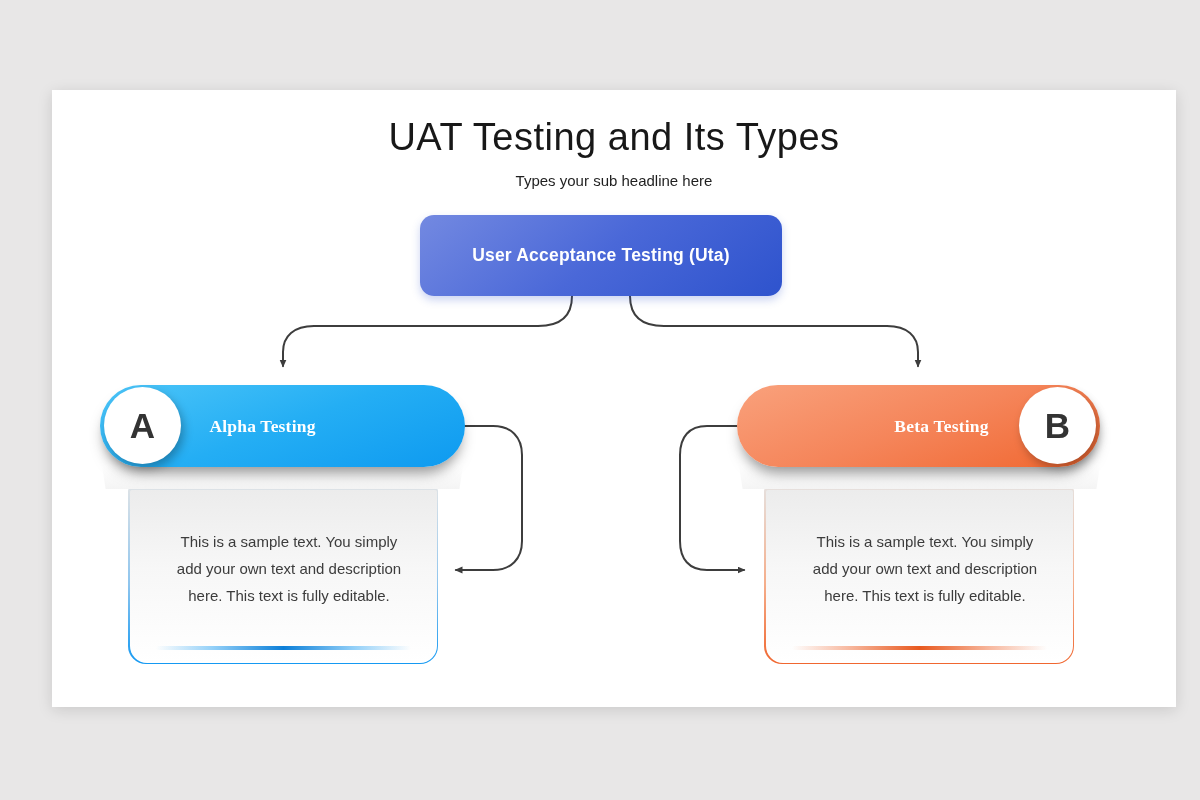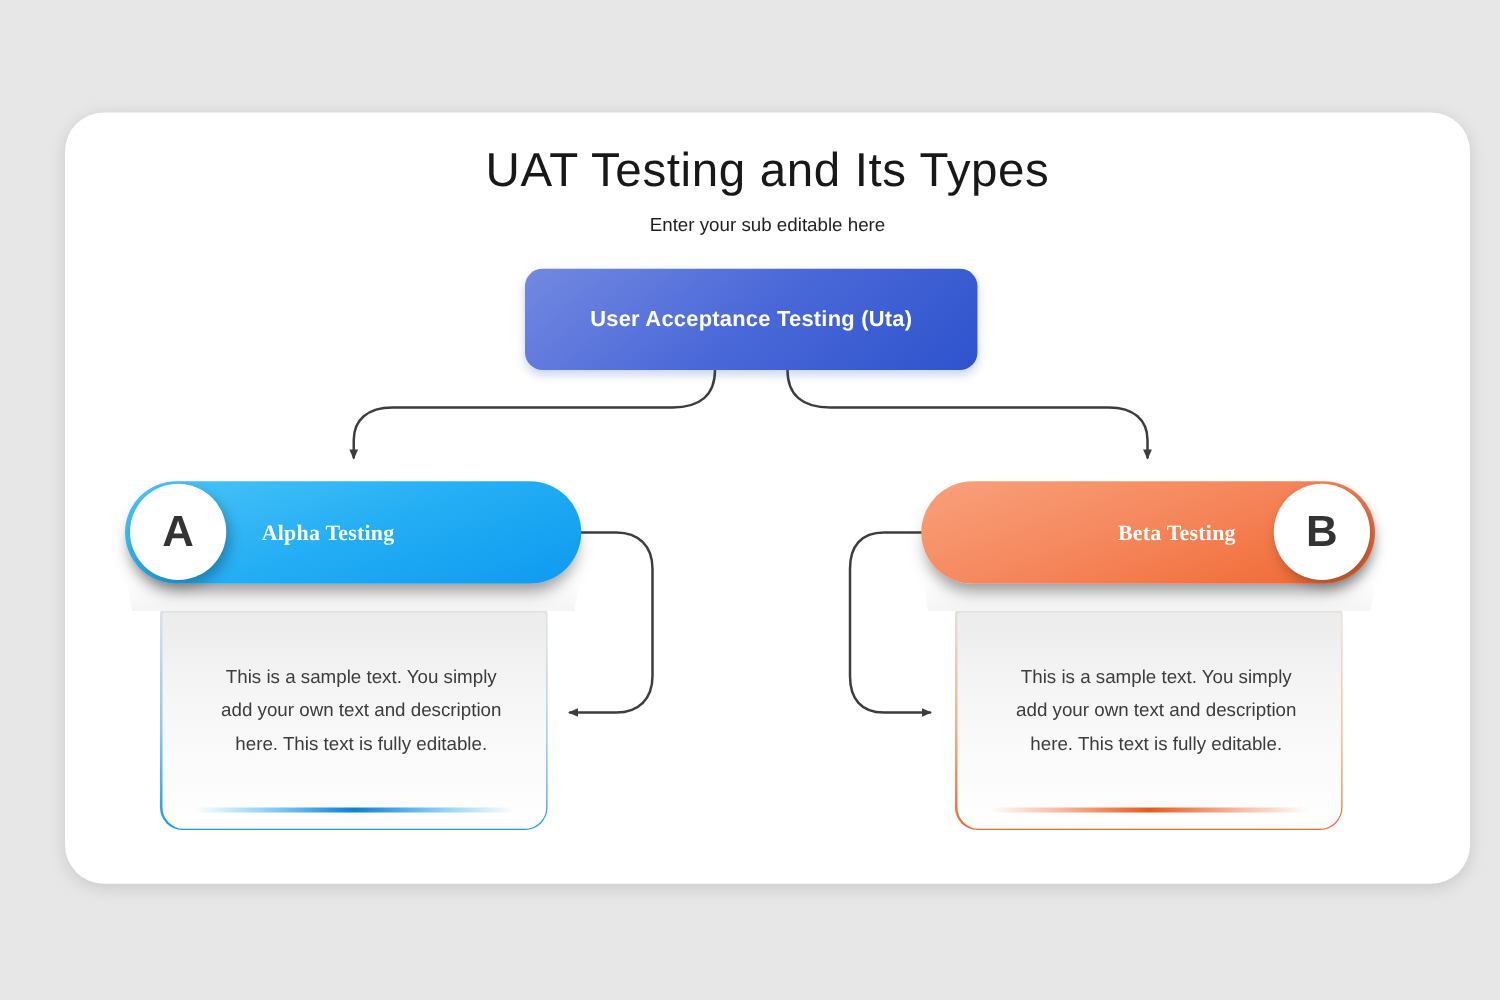--- a/index.html
+++ b/index.html
@@ -7,21 +7,20 @@
     width:1200px;height:800px;
     background:#e8e7e7;
     font-family:"Liberation Sans", sans-serif;
     position:relative;
     overflow:hidden;
   }
   .canvas{
     position:absolute;left:52px;top:90px;width:1124px;height:617px;
     background:#ffffff;
     box-shadow:0 3px 14px rgba(0,0,0,0.13);
-    border-radius:31px;
   }
   .title{
     position:absolute;top:26px;left:0;width:100%;
     text-align:center;font-size:38px;font-weight:500;color:#181818;
     letter-spacing:0.5px;
   }
   .subtitle{
     position:absolute;top:82px;left:0;width:100%;
     text-align:center;font-size:15px;font-weight:500;color:#1f1f1f;
   }
@@ -108,21 +107,21 @@
   }
   .badge.alpha{left:52px;}
   .badge.beta{left:967px;}
 </style>
 </head>
 <body>
 
 <div class="canvas">
 
   <div class="title">UAT Testing and Its Types</div>
-  <div class="subtitle">Enter your sub editable here</div>
+  <div class="subtitle">Types your sub headline here</div>
 
   <svg class="connectors" viewBox="0 0 1096 617">
     <defs>
       <marker id="arrow" markerWidth="9" markerHeight="8" refX="6.5" refY="3.5" orient="auto" markerUnits="userSpaceOnUse">
         <path d="M0,0 L8,3.5 L0,7 Z" fill="#3d3d3d"></path>
       </marker>
     </defs>
     <path d="M 520 206 C 520 226 508 236 486 236 L 262 236 C 242 236 231 246 231 262 L 231 276" fill="none" stroke="#3d3d3d" stroke-width="2" stroke-linecap="round" marker-end="url(#arrow)"></path>
     <path d="M 578 206 C 578 226 590 236 612 236 L 835 236 C 855 236 866 246 866 262 L 866 276" fill="none" stroke="#3d3d3d" stroke-width="2" stroke-linecap="round" marker-end="url(#arrow)"></path>
     <path d="M 411 336 L 441 336 C 459 336 470 347 470 365 L 470 451 C 470 469 459 480 441 480 L 404 480" fill="none" stroke="#3d3d3d" stroke-width="2" stroke-linecap="round" marker-end="url(#arrow)"></path>

